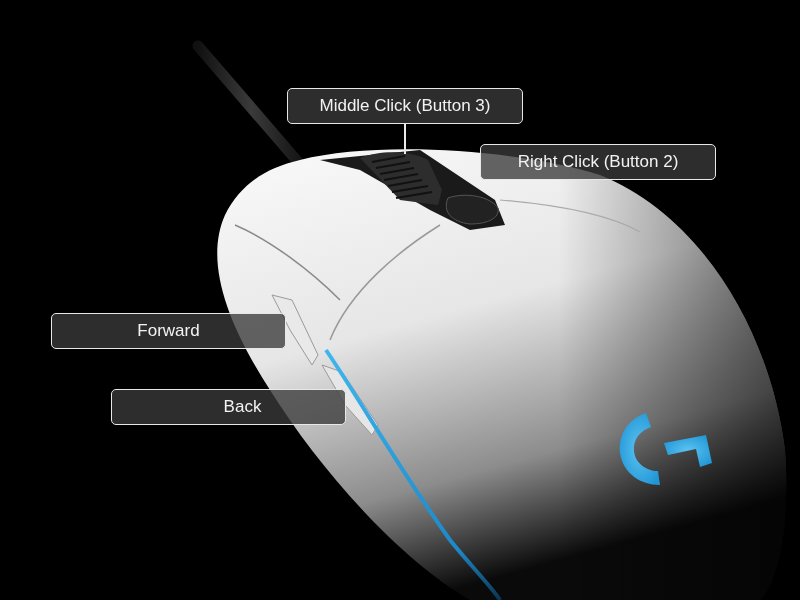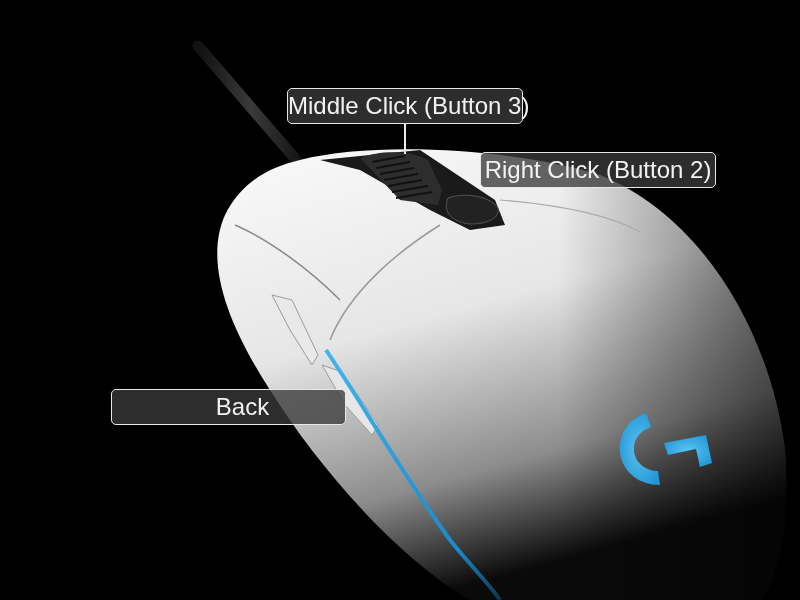--- a/index.html
+++ b/index.html
@@ -12,21 +12,21 @@
     .stage { position: absolute; left: 0; top: 0; width: 800px; height: 600px; }
     .mouse-svg { position: absolute; left: 0; top: 0; width: 800px; height: 600px; }
     .label {
       position: absolute;
       box-sizing: border-box;
       height: 36px;
       border: 1.5px solid #e8e8e8;
       border-radius: 5px;
       background: rgba(58, 58, 58, 0.78);
       color: #f2f2f2;
-      font-size: 24px;
+      font-size: 17px;
       line-height: 33px;
       text-align: center;
       white-space: nowrap;
       cursor: pointer;
     }
     .label.dpi { background: rgba(150,150,150,0.55); border-color: #f0f0f0; color: #f6f6f6; }
     .connector { position: absolute; background: #eaeaea; }
   </style>
 </head>
 <body>
@@ -116,20 +116,21 @@
     <g transform="translate(618 405)">
       <path d="M28 8 C 10 14, 0 30, 2 48 C 5 68, 22 80, 42 80 L 40 66 C 28 66, 17 58, 16 46 C 15 34, 22 26, 33 22 Z" fill="url(#logoGlow)"></path>
       <path d="M46 38 L 88 30 L 94 58 L 82 62 L 78 44 L 50 50 Z" fill="url(#logoGlow)"></path>
     </g>
   </svg>
 
   <div class="connector" style="left:404px; top:124px; width:1.5px; height:30px;"></div>
 
   <div class="label" style="left:287px; top:88px; width:236px;">Middle Click (Button 3)</div>
 
-  <div class="label" style="left:480px; top:152px; width:236px;">Right Click (Button 2)</div>
+  <div class="label" style="left:480px; top:144px; width:236px;">Right Click (Button 2)</div>
 
 
 
+  <div class="label" style="left:51px; top:313px; width:235px;">Forward</div>
 
   <div class="label" style="left:111px; top:389px; width:235px;padding-left:28px;">Back</div>
 
 </div>
 
 </body></html>

